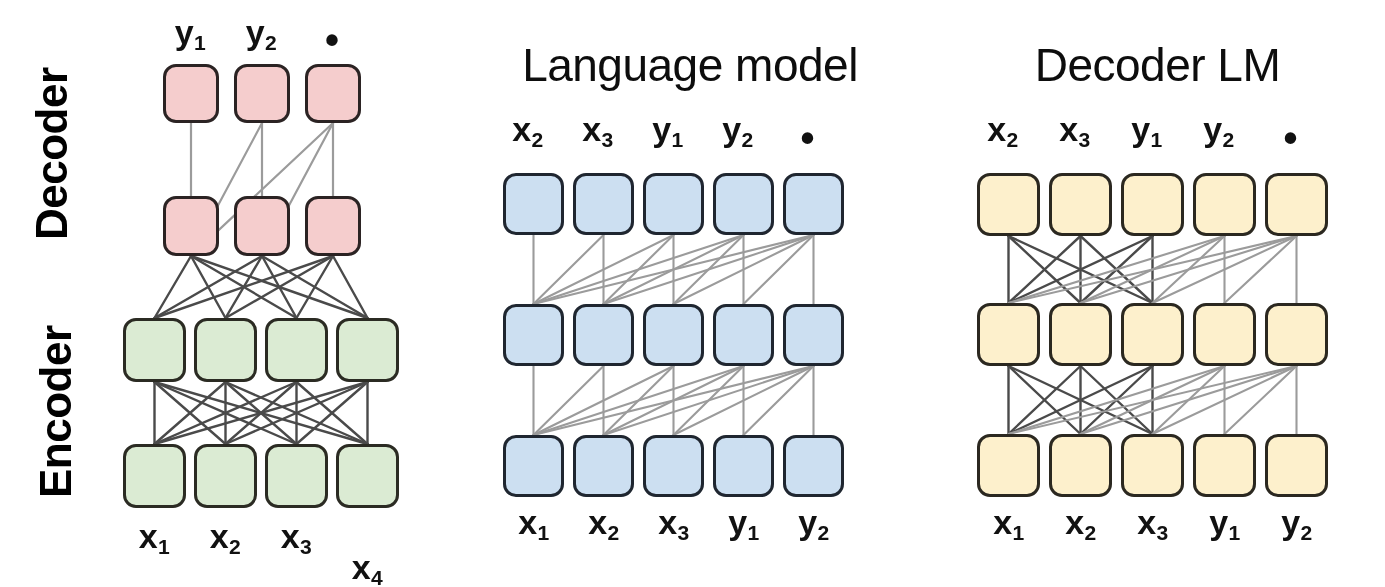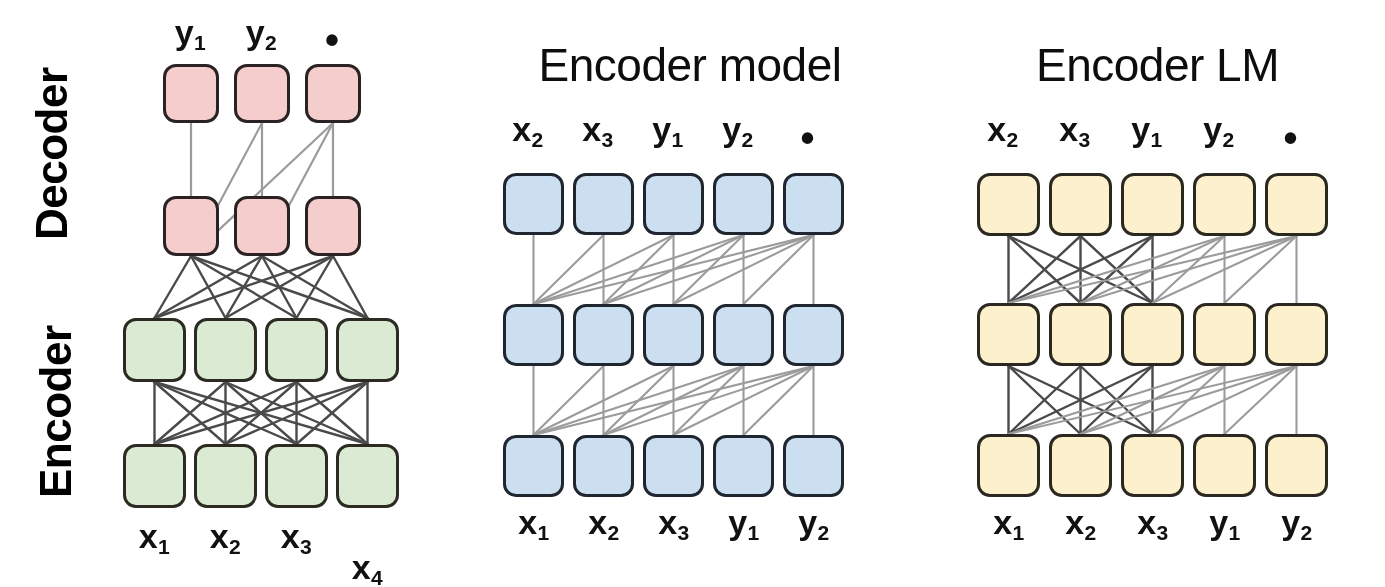--- a/index.html
+++ b/index.html
@@ -232,21 +232,21 @@
     <div class="node green" style="left:265px; top:444px; width:63px; height:64px;"></div>
     <div class="node green" style="left:336px; top:444px; width:63px; height:64px;"></div>
 
     <div class="tok" style="left:121px; top:519px; width:66px;">x<sub>1</sub></div>
     <div class="tok" style="left:192px; top:519px; width:66px;">x<sub>2</sub></div>
     <div class="tok" style="left:263px; top:519px; width:66px;">x<sub>3</sub></div>
     <div class="tok" style="left:334px; top:550px; width:66px;">x<sub>4</sub></div>
   </div>
 
   <div class="panel" style="left:460px; width:460px;">
-    <div class="panel-title">Encoder model</div>
+    <div class="panel-title">Language model</div>
 
     <div class="tok" style="left:37px; top:112px; width:61px;">x<sub>2</sub></div>
     <div class="tok" style="left:107px; top:112px; width:61px;">x<sub>3</sub></div>
     <div class="tok" style="left:177px; top:112px; width:61px;">y<sub>1</sub></div>
     <div class="tok" style="left:247px; top:112px; width:61px;">y<sub>2</sub></div>
     <div class="tok dot" style="left:317px; top:126px; width:61px;">•</div>
 
     <div class="node blue" style="left:43px; top:173px; width:61px; height:62px;"></div>
     <div class="node blue" style="left:113px; top:173px; width:61px; height:62px;"></div>
     <div class="node blue" style="left:183px; top:173px; width:61px; height:62px;"></div>
@@ -266,21 +266,21 @@
     <div class="node blue" style="left:323px; top:435px; width:61px; height:62px;"></div>
 
     <div class="tok" style="left:43px; top:505px; width:61px;">x<sub>1</sub></div>
     <div class="tok" style="left:113px; top:505px; width:61px;">x<sub>2</sub></div>
     <div class="tok" style="left:183px; top:505px; width:61px;">x<sub>3</sub></div>
     <div class="tok" style="left:253px; top:505px; width:61px;">y<sub>1</sub></div>
     <div class="tok" style="left:323px; top:505px; width:61px;">y<sub>2</sub></div>
   </div>
 
   <div class="panel" style="left:930px; width:455px;">
-    <div class="panel-title">Encoder LM</div>
+    <div class="panel-title">Decoder LM</div>
 
     <div class="tok" style="left:41px; top:112px; width:63px;">x<sub>2</sub></div>
     <div class="tok" style="left:113px; top:112px; width:63px;">x<sub>3</sub></div>
     <div class="tok" style="left:185px; top:112px; width:63px;">y<sub>1</sub></div>
     <div class="tok" style="left:257px; top:112px; width:63px;">y<sub>2</sub></div>
     <div class="tok dot" style="left:329px; top:126px; width:63px;">•</div>
 
     <div class="node yellow" style="left:47px; top:173px; width:63px; height:63px;"></div>
     <div class="node yellow" style="left:119px; top:173px; width:63px; height:63px;"></div>
     <div class="node yellow" style="left:191px; top:173px; width:63px; height:63px;"></div>

